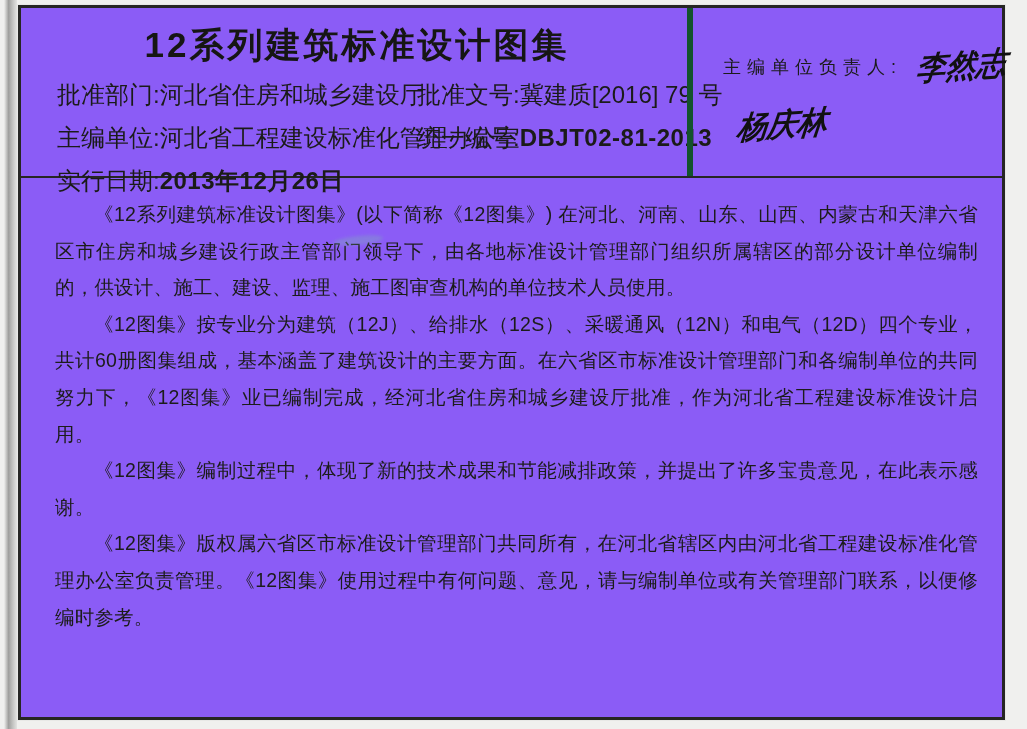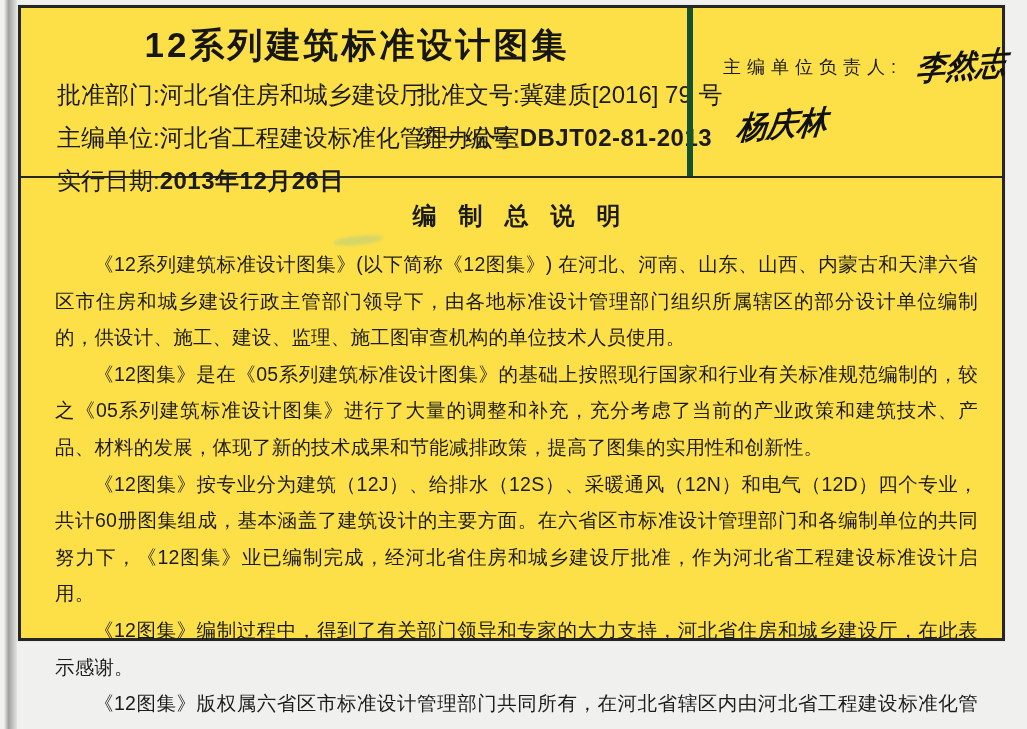--- a/index.html
+++ b/index.html
@@ -14,24 +14,24 @@
   .stage { position: relative; width: 1027px; height: 729px; }
 
   
   .scan-edge {
     position: absolute; left: 4px; top: 0; width: 13px; height: 729px;
     background: linear-gradient(to right, #f0f0ee, #9f9f9d 35%, #c6c6c4 70%, #e3e3e1);
   }
 
   
   .sheet {
-    position: absolute; left: 18px; top: 5px; width: 987px; height: 636px;
+    position: absolute; left: 18px; top: 5px; width: 987px; height: 715px;
     box-sizing: border-box;
     border: 3px solid #262624;
-    background: #fde047;
+    background: #8b5cf6;
     box-shadow: 0 0 0 1px #e8e8e6;
   }
 
   
   .header {
     display: flex; height: 170px; box-sizing: border-box;
     border-bottom: 2px solid #262624;
   }
   .header-left { flex: 1 1 auto; padding: 8px 0 0 36px; }
   .doc-title {
@@ -126,24 +126,22 @@
           <span class="signature">李然志</span>
         </div>
         <div class="sig-row">
           <span class="signature">杨庆林</span>
         </div>
       </div>
     </div>
 
     <div class="content">
       <div class="smudge"></div>
-      <h2 class="section-heading">编制总说明</h2>
 
       <p class="para">《12系列建筑标准设计图集》(以下简称《12图集》) 在河北、河南、山东、山西、内蒙古和天津六省区市住房和城乡建设行政主管部门领导下，由各地标准设计管理部门组织所属辖区的部分设计单位编制的，供设计、施工、建设、监理、施工图审查机构的单位技术人员使用。</p>
-      <p class="para">《12图集》是在《05系列建筑标准设计图集》的基础上按照现行国家和行业有关标准规范编制的，较之《05系列建筑标准设计图集》进行了大量的调整和补充，充分考虑了当前的产业政策和建筑技术、产品、材料的发展，体现了新的技术成果和节能减排政策，提高了图集的实用性和创新性。</p>
       <p class="para">《12图集》按专业分为建筑（12J）、给排水（12S）、采暖通风（12N）和电气（12D）四个专业，共计60册图集组成，基本涵盖了建筑设计的主要方面。在六省区市标准设计管理部门和各编制单位的共同努力下，《12图集》业已编制完成，经河北省住房和城乡建设厅批准，作为河北省工程建设标准设计启用。</p>
-      <p class="para">《12图集》编制过程中，得到了有关部门领导和专家的大力支持，河北省住房和城乡建设厅，在此表示感谢。</p>
+      <p class="para">《12图集》编制过程中，体现了新的技术成果和节能减排政策，并提出了许多宝贵意见，在此表示感谢。</p>
       <p class="para">《12图集》版权属六省区市标准设计管理部门共同所有，在河北省辖区内由河北省工程建设标准化管理办公室负责管理。《12图集》使用过程中有何问题、意见，请与编制单位或有关管理部门联系，以便修编时参考。</p>
 
     </div>
 
   </div>
 </div>
 
 </body></html>

